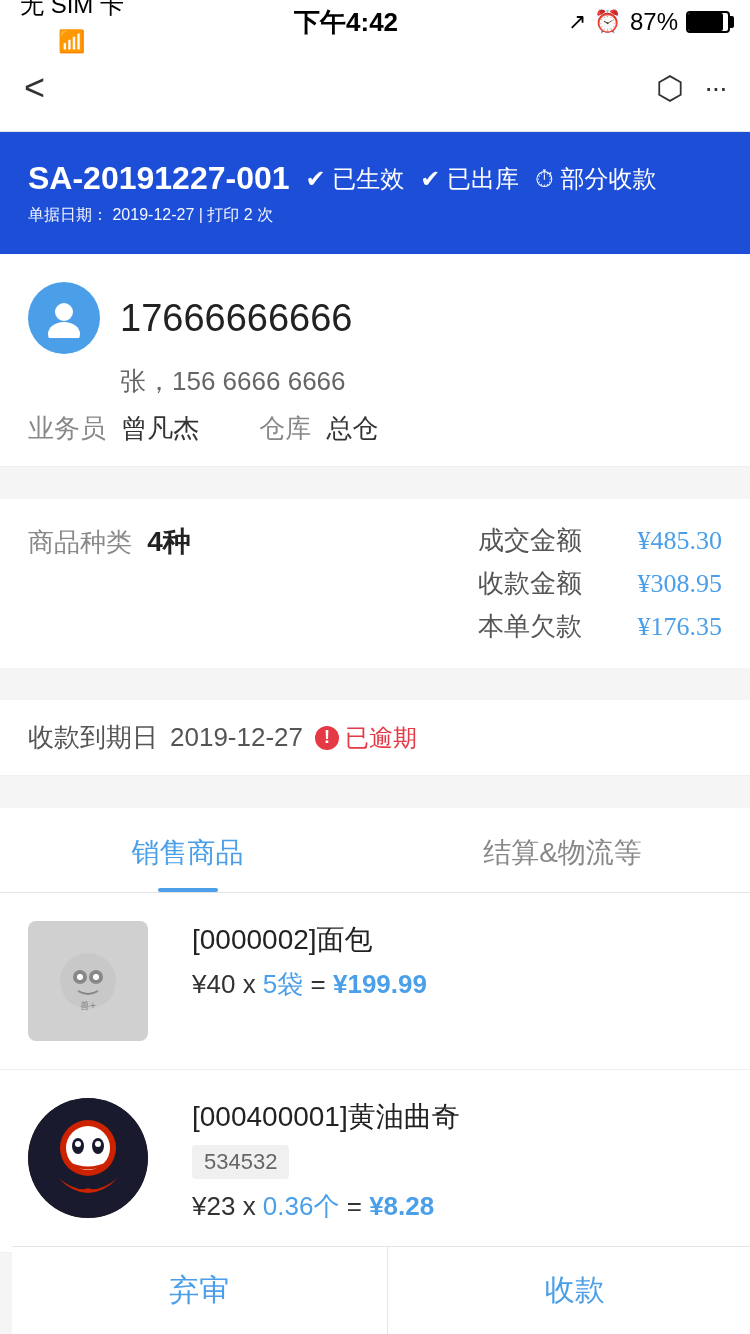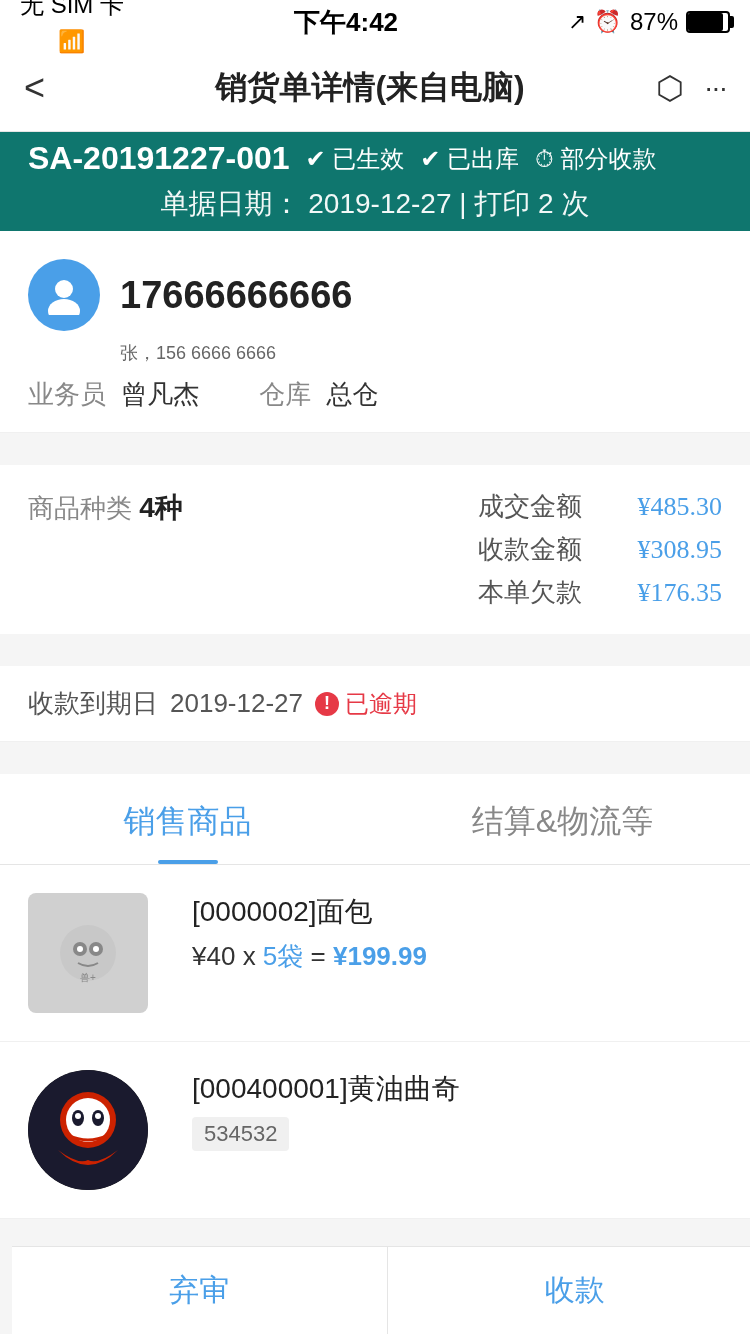--- a/index.html
+++ b/index.html
@@ -52,67 +52,67 @@
     .nav-back {
       font-size: 36px; color: #333; cursor: pointer;
       width: 60px; display: flex; align-items: center;
     }
     .nav-title { font-size: 32px; font-weight: 600; color: #222; flex: 1; text-align: center; }
     .nav-actions { display: flex; gap: 20px; align-items: center; }
     .nav-icon { font-size: 32px; color: #333; cursor: pointer; }
 
     
     .info-banner {
-      background: #0f766e;
-      padding: 8px 28px;
+      background: #1d4ed8;
+      padding: 28px 28px;
       color: #fff;
     }
     .banner-top {
       display: flex; align-items: center; gap: 16px; margin-bottom: 8px;
     }
     .order-id { font-size: 32px; font-weight: 700; }
     .badge {
       display: inline-flex; align-items: center; gap: 6px;
       font-size: 24px; font-weight: 500;
     }
-    .banner-bottom { font-size: 28px; opacity: 0.95; text-align: center; }
+    .banner-bottom { font-size: 16px; opacity: 0.95; }
 
     
     .customer-section {
       background: #fff;
       padding: 28px 28px 20px 28px;
       border-bottom: 1px solid #f0f0f0;
     }
     .customer-row { display: flex; align-items: center; gap: 20px; margin-bottom: 10px; }
     .avatar {
       width: 72px; height: 72px; border-radius: 50%;
       background: #4A9FE8; display: flex; align-items: center; justify-content: center;
       color: #fff; font-size: 36px; flex-shrink: 0;
     }
-    .customer-name { font-size: 38px; font-weight: 700; color: #222; }
-    .customer-sub { font-size: 18px; color: #666; margin-bottom: 12px; margin-left: 92px; }
+    .customer-name { font-size: 38px; font-weight: 400; color: #222; }
+    .customer-sub { font-size: 26px; color: #666; margin-bottom: 12px; margin-left: 92px; }
     .customer-meta {
       display: flex; gap: 60px; font-size: 26px; color: #555;
       margin-left: 0; margin-top: 6px;
     }
     .meta-label { color: #888; }
     .meta-value { font-weight: 500; color: #333; margin-left: 8px; }
 
     
     .stats-section {
       background: #fff;
       padding: 24px 28px;
       margin-top: 16px;
       display: flex;
       justify-content: space-between;
       align-items: flex-start;
     }
     .stats-left { font-size: 26px; color: #555; }
     .stats-label { color: #888; }
-    .stats-count { font-weight: 600; color: #222; margin-left: 0; font-size: 28px; }
+    .stats-count { font-weight: 600; color: #222; margin-left: 8px; font-size: 28px; }
     .stats-right { display: flex; flex-direction: column; gap: 8px; text-align: right; font-family: Liberation Serif, serif; }
     .stats-row { display: flex; justify-content: flex-end; align-items: center; gap: 20px; font-size: 26px; }
     .stats-row-label { color: #555; }
     .stats-row-value { color: #4A9FE8; font-weight: 500; min-width: 120px; text-align: right; }
 
     
     .due-section {
       background: #fff;
       padding: 20px 28px;
       margin-top: 16px;
@@ -133,21 +133,21 @@
 
     
     .tabs-section {
       background: #fff;
       margin-top: 16px;
       display: flex;
       border-bottom: 1px solid #e5e5e5;
     }
     .tab {
       flex: 1; text-align: center; padding: 26px 0 20px 0;
-      font-size: 32px; color: #888; cursor: pointer; position: relative;
+      font-size: 28px; color: #888; cursor: pointer; position: relative;
     }
     .tab.active { color: #4A9FE8; }
     .tab.active::after {
       content: ''; position: absolute; bottom: 0; left: 50%; transform: translateX(-50%);
       width: 60px; height: 4px; background: #4A9FE8; border-radius: 2px;
     }
 
     
     .product-list { background: #fff; }
     .product-item {
@@ -207,21 +207,20 @@
     <span style="font-size:22px;">⏰</span>
     <span>87%</span>
     <div class="battery-body">
       <div class="battery-fill"></div>
     </div>
   </div>
 </div>
 
 <div class="nav-bar">
   <div class="nav-back">&lt;</div>
-  <div class="nav-title">销货单详情(来自电脑)</div>
   <div class="nav-actions">
     <span class="nav-icon">⬡</span>
     <span class="nav-icon" style="letter-spacing:-2px; font-size:28px;">···</span>
   </div>
 </div>
 
 <div class="info-banner">
   <div class="banner-top">
     <span class="order-id">SA-20191227-001</span>
     <span class="badge">✔ 已生效</span>
@@ -337,20 +336,27 @@
         <ellipse cx="70" cy="48" rx="6" ry="8" fill="#1a1a2e"></ellipse>
         <circle cx="50" cy="46" r="3" fill="#fff"></circle>
         <circle cx="70" cy="46" r="3" fill="#fff"></circle>
         <path d="M40 65 Q60 75 80 65" stroke="#cc2200" stroke-width="3" fill="none"></path>
         <path d="M30 80 Q60 110 90 80 Q70 95 60 90 Q50 95 30 80Z" fill="#cc2200"></path>
       </svg>
     </div>
     <div class="product-info">
       <div class="product-name">[000400001]黄油曲奇</div>
       <span class="product-sku">534532</span>
+      <div class="product-price">
+        <span>¥23</span>
+        <span> x </span>
+        <span class="price-qty">0.36个</span>
+        <span> = </span>
+        <span class="price-total">¥8.28</span>
+      </div>
     </div>
   </div>
 
 </div>
 
 <div style="height:100px;"></div>
 
 <div class="bottom-bar">
   <div class="bottom-btn reject">弃审</div>
   <div class="bottom-btn collect">收款</div>

